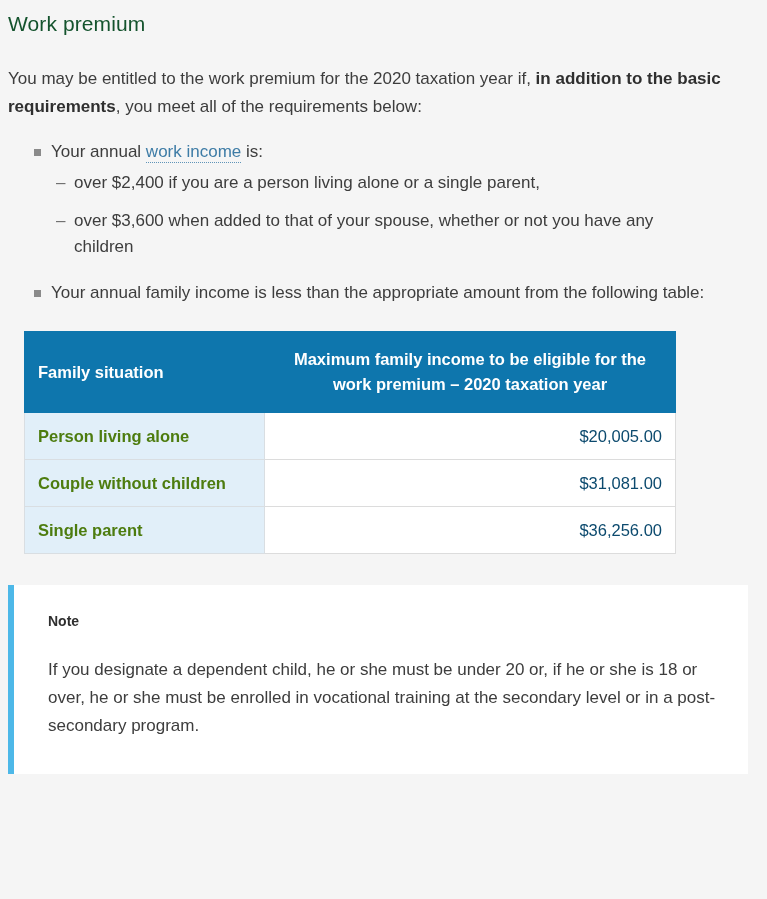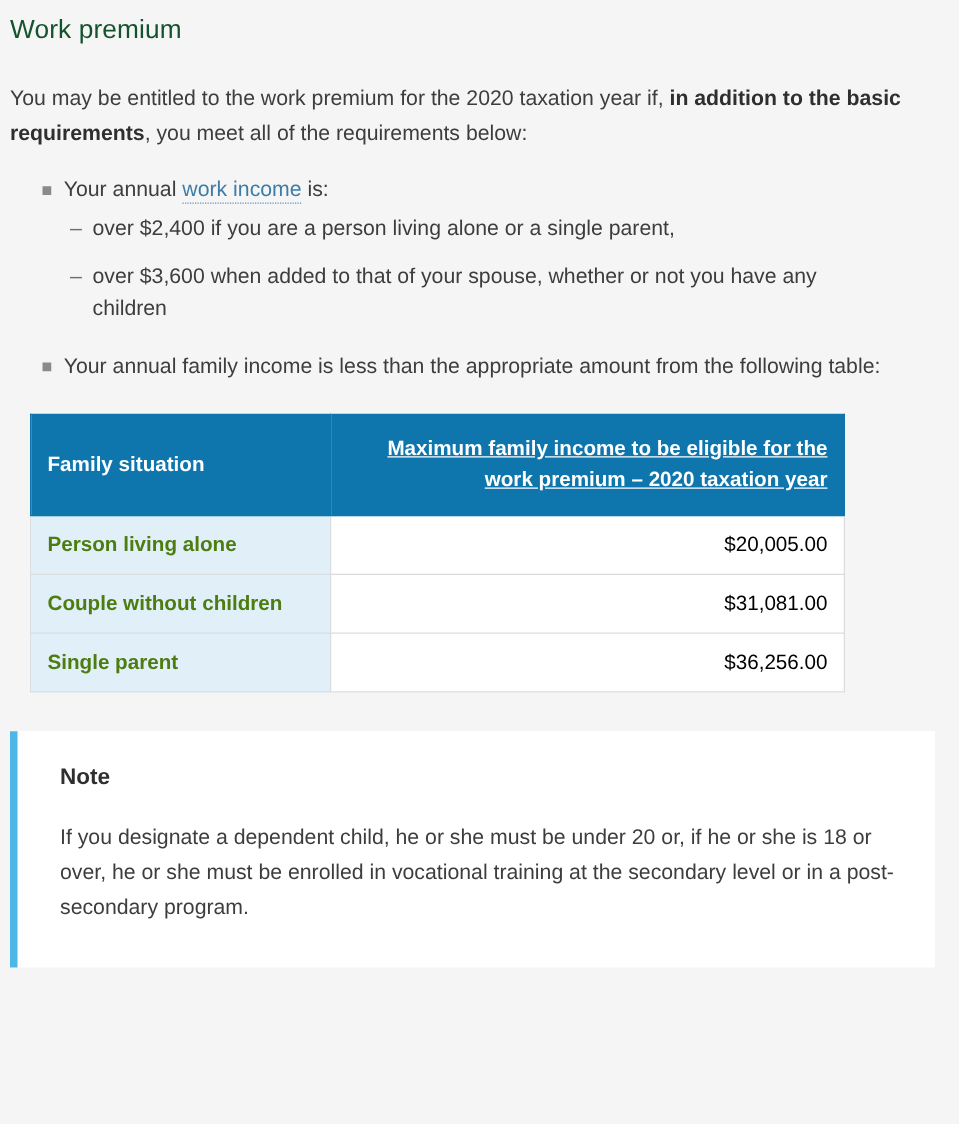--- a/index.html
+++ b/index.html
@@ -127,54 +127,53 @@
     font-weight: 700;
     padding: 15px 13px;
     border-color: #0e76ad;
   }
   th.col-situation {
     width: 213px;
     text-align: left;
     border-right: 2px solid #ffffff;
   }
   th.col-maximum {
-    text-align: right;
-    text-decoration: underline;
+    text-align: center;
   }
   table.income-table tbody th {
     background: #e1eff9;
     color: #4d7c0f;
     font-size: 16.5px;
     line-height: 24px;
     font-weight: 700;
     text-align: left;
     padding: 11px 13px;
     border-color: #d9dee2;
   }
   table.income-table tbody td {
     background: #ffffff;
-    color: #000000;
+    color: #0c4a6e;
     font-size: 16.5px;
     line-height: 24px;
     text-align: right;
     padding: 11px 13px;
     border-color: #dcdcdc;
   }
 
   
   .note-box {
     margin: 31px 19px 0 8px;
     background: #ffffff;
     border-left: 6px solid #4db8e8;
     padding: 24px 30px 34px 34px;
     box-sizing: border-box;
   }
   .note-title {
     margin: 0;
-    font-size: 18px;
+    font-size: 14px;
     font-weight: 700;
     line-height: 24px;
     color: #2f2f2f;
   }
   .note-body {
     margin: 23px 0 0 0;
     font-size: 17px;
     line-height: 28px;
     color: #3d3d3d;
   }

